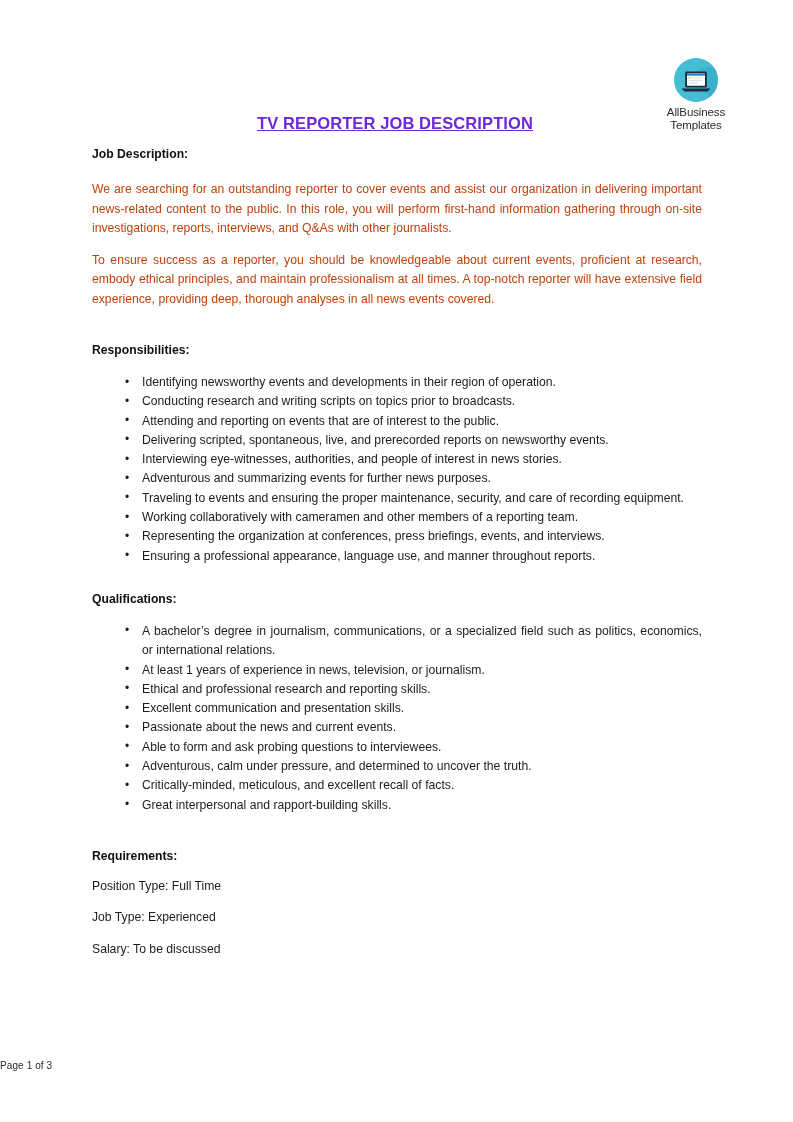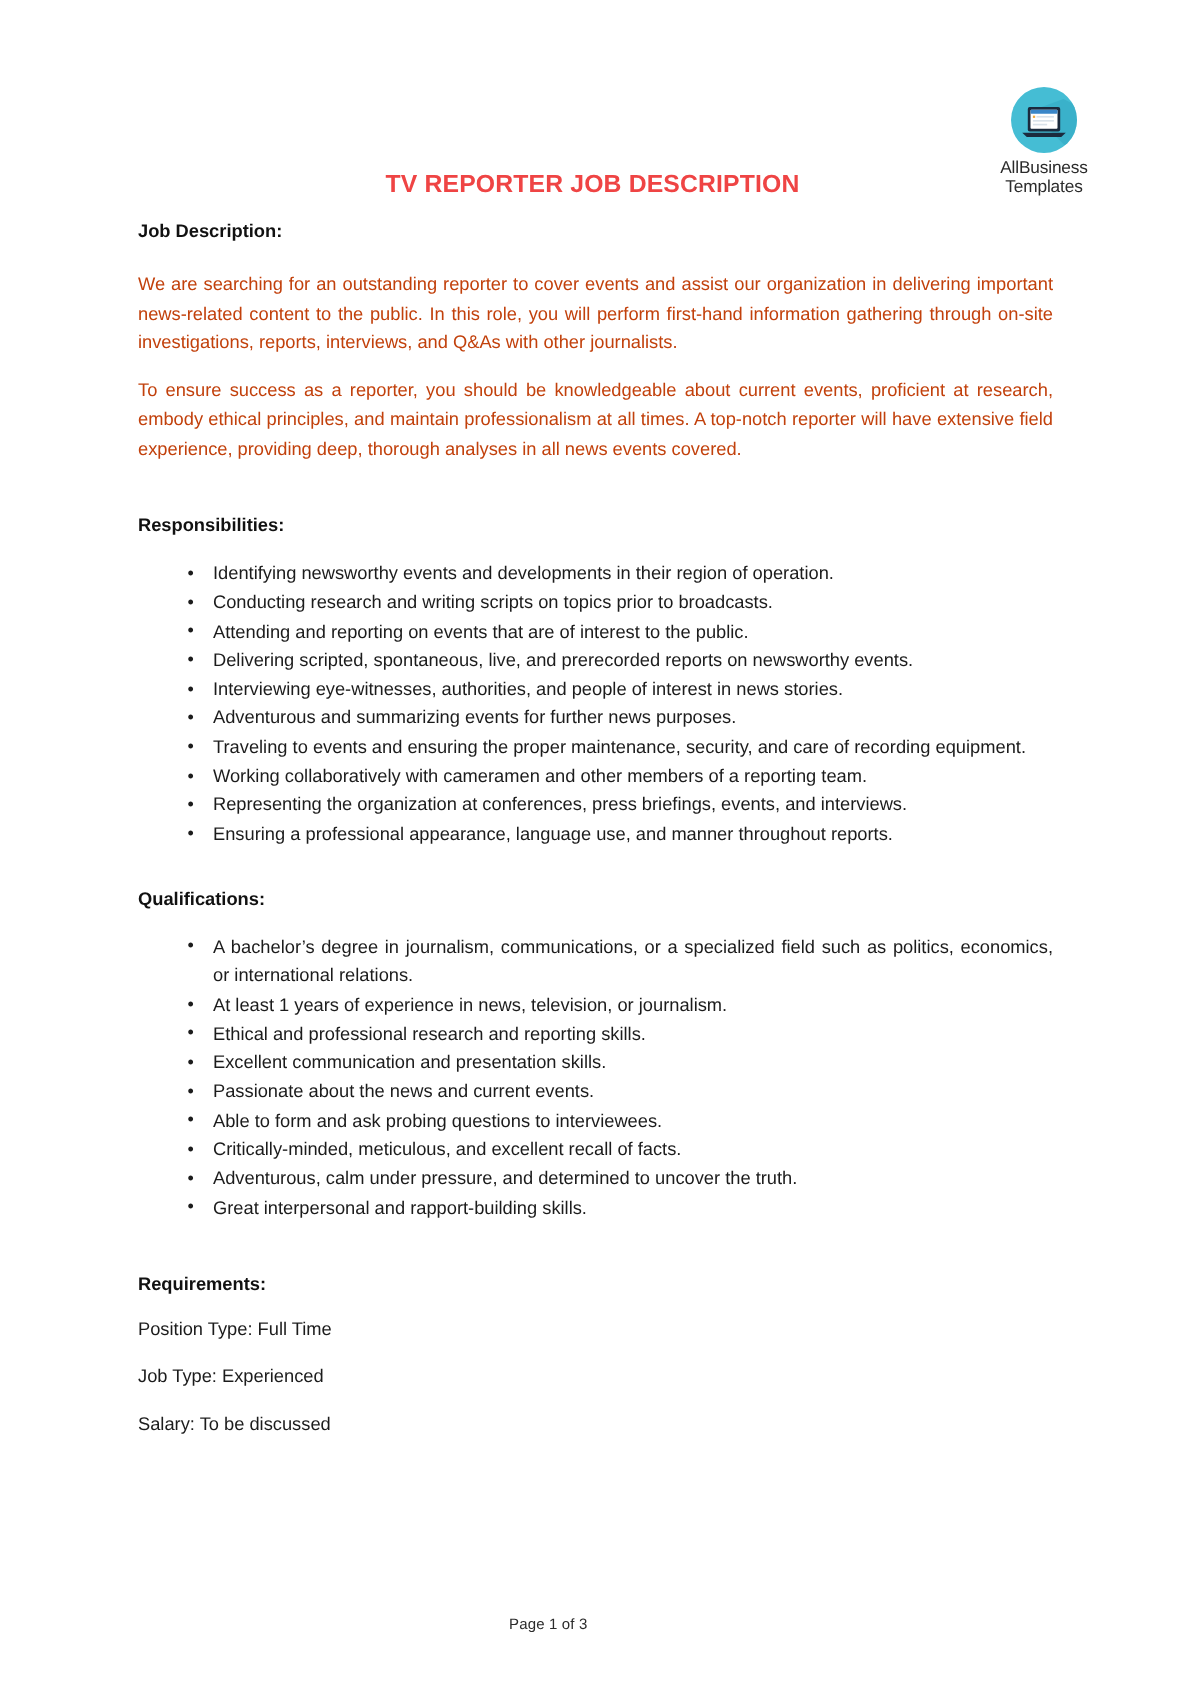--- a/index.html
+++ b/index.html
@@ -55,24 +55,25 @@
     left: 92px;
     top: 0;
     width: 610px;
   }
 
   .doc-title {
     text-align: center;
     font-size: 16.5px;
     font-weight: bold;
     letter-spacing: 0.1px;
-    color: #ef4444;
+    color: #6d28d9;
     margin: 0;
     padding-top: 114px;
     padding-right: 4px;
+    text-decoration: underline;
   }
 
   .section-head {
     font-size: 12.2px;
     font-weight: bold;
     color: #111111;
     margin: 0;
   }
 
   .para {
@@ -117,25 +118,23 @@
     line-height: 19.5px;
     color: #1c1c1c;
     margin: 0;
   }
 
   .footer {
     position: absolute;
     left: 0;
     top: 1060px;
     width: 731px;
-    text-align: center;
     font-size: 10px;
     color: #2b2b2b;
     letter-spacing: 0.1px;
-    margin-top: 18px;
   }
 </style>
 </head>
 <body>
 
 <div class="page">
 
   <div class="logo-block">
     <div class="logo-mark">
       <svg width="46" height="46" viewBox="0 0 46 46" aria-hidden="true">
@@ -200,22 +199,22 @@
     <div class="section-head">Qualifications:</div>
 
     <div class="spacer-16"></div>
     <ul class="bullets">
       <li class="justify">A bachelor’s degree in journalism, communications, or a specialized field such as politics, economics, or international relations.</li>
       <li>At least 1 years of experience in news, television, or journalism.</li>
       <li>Ethical and professional research and reporting skills.</li>
       <li>Excellent communication and presentation skills.</li>
       <li>Passionate about the news and current events.</li>
       <li>Able to form and ask probing questions to interviewees.</li>
+      <li>Adventurous, calm under pressure, and determined to uncover the truth.</li>
       <li>Critically-minded, meticulous, and excellent recall of facts.</li>
-      <li>Adventurous, calm under pressure, and determined to uncover the truth.</li>
       <li>Great interpersonal and rapport-building skills.</li>
     </ul>
 
     <div class="spacer-34"></div>
     <div class="section-head">Requirements:</div>
 
     <div class="spacer-14"></div>
     <p class="req-line">Position Type: Full Time</p>
     <div class="spacer-12"></div>
     <p class="req-line">Job Type: Experienced</p>

